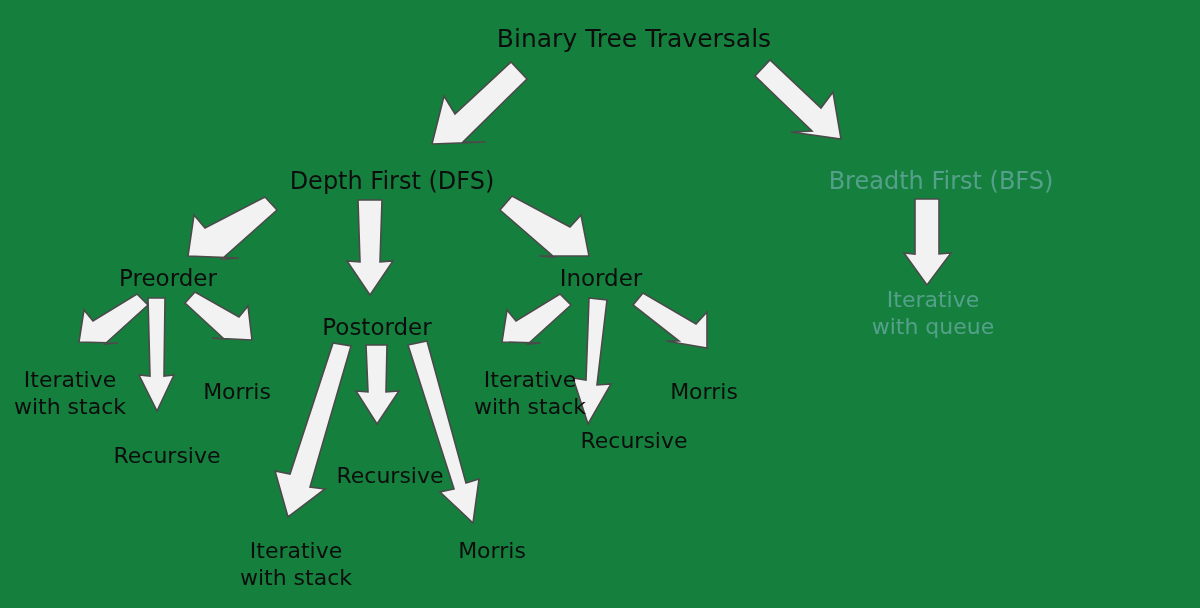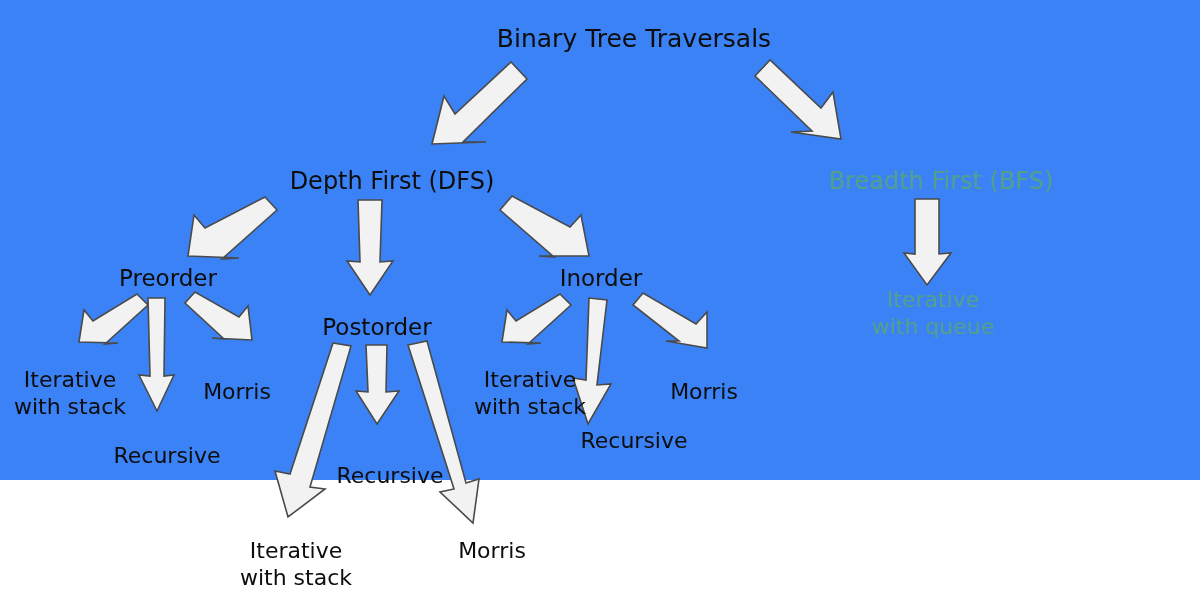--- a/index.html
+++ b/index.html
@@ -9,22 +9,22 @@
   }
   body {
     width: 1200px;
     height: 608px;
     font-family: "DejaVu Sans", sans-serif;
     overflow: hidden;
   }
   #diagram-root {
     position: relative;
     width: 1200px;
-    height: 480px;
-    background: #3b82f6;
+    height: 608px;
+    background: #15803d;
   }
   svg.canvas {
     position: absolute;
     top: 0;
     left: 0;
     width: 1200px;
     height: 608px;
     display: block;
   }
   .node-label {

